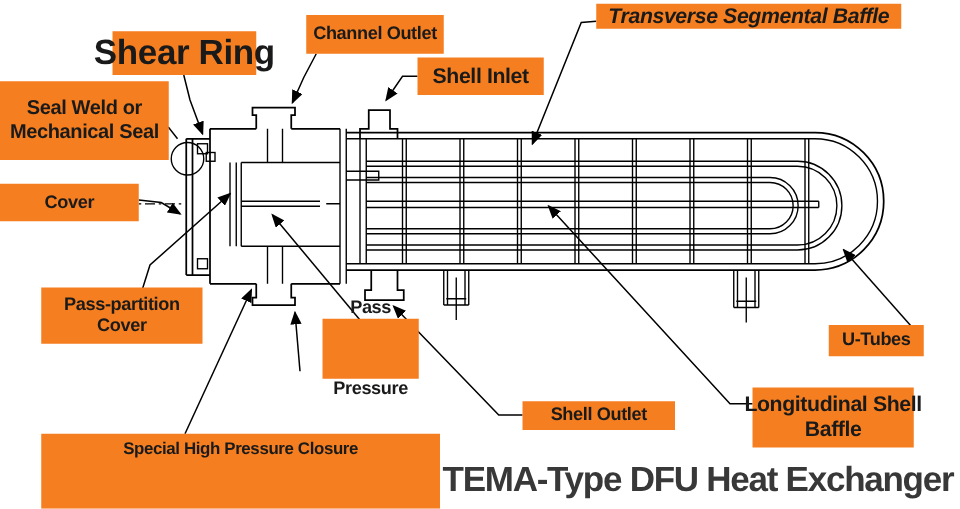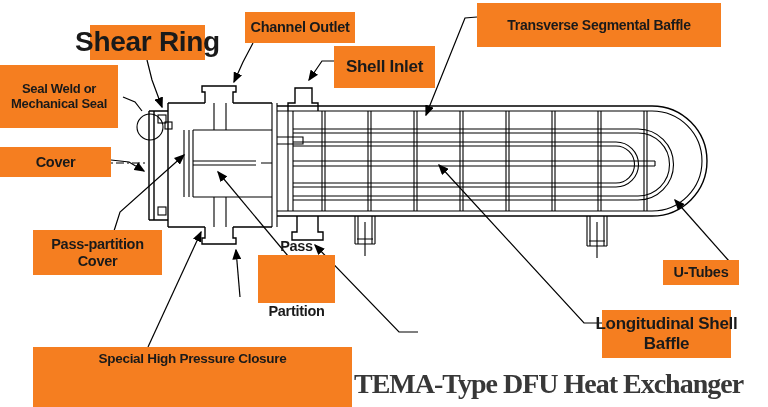--- a/index.html
+++ b/index.html
@@ -16,21 +16,21 @@
     font-weight:bold;
     letter-spacing:-0.3px;
     line-height:1.15;
     display:flex;flex-direction:column;align-items:center;justify-content:center;
     text-align:center;white-space:nowrap;
   }
   .lbl-top{justify-content:flex-start;padding-top:4px;}
   #title{
     position:absolute;left:354px;top:368px;width:400px;
     font-weight:bold;font-size:28px;letter-spacing:-1px;
-    color:var(--title-text,#383838);white-space:nowrap;font-family:Liberation Serif, serif;
+    color:var(--title-text,#383838);white-space:nowrap;
   }
 </style>
 </head>
 <body>
 
 <div id="stage">
 
   <svg width="768" height="407" viewBox="0 0 768 407">
     <defs>
       <marker id="arr" markerWidth="11" markerHeight="9" refX="9.5" refY="4.5" orient="auto" markerUnits="userSpaceOnUse">
@@ -143,52 +143,55 @@
   </svg>
 
   <div class="lbl" style="left:90px;top:25px;width:115px;height:35px;font-size:28px;">
     <span>Shear Ring</span>
   </div>
 
   <div class="lbl" style="left:245px;top:12px;width:110px;height:31px;font-size:14.5px;">
     <span>Channel Outlet</span>
   </div>
 
-  <div class="lbl" style="left:334px;top:46px;width:101px;height:42px;font-size:17px;">
+  <div class="lbl" style="left:334px;top:46px;width:101px;height:30px;font-size:17px;">
     <span>Shell Inlet</span>
   </div>
 
-  <div class="lbl" style="left:477px;top:3px;width:244px;height:44px;font-size:14px;">
+  <div class="lbl" style="left:477px;top:3px;width:244px;height:20px;font-size:17px;font-style:italic;">
     <span>Transverse Segmental Baffle</span>
   </div>
 
-  <div class="lbl" style="left:0px;top:65px;width:118px;height:63px;font-size:13px;">
+  <div class="lbl" style="left:0px;top:65px;width:135px;height:63px;font-size:16px;">
     <span>Seal Weld or</span>
     <span>Mechanical Seal</span>
   </div>
 
   <div class="lbl" style="left:0px;top:147px;width:111px;height:30px;font-size:14.5px;">
     <span>Cover</span>
   </div>
 
   <div class="lbl" style="left:33px;top:230px;width:129px;height:45px;font-size:14.5px;">
     <span>Pass-partition</span>
     <span>Cover</span>
   </div>
 
   <div class="lbl" style="left:258px;top:255px;width:77px;height:48px;font-size:14.5px;gap:48px;">
     <span>Pass</span>
-    <span>Partition</span>
+    <span>Pressure</span>
   </div>
 
 
   <div class="lbl lbl-top" style="left:33px;top:347px;width:319px;height:60px;font-size:13.5px;">
     <span>Special High Pressure Closure</span>
   </div>
 
+  <div class="lbl" style="left:418px;top:321px;width:122px;height:23px;font-size:14.5px;">
+    <span>Shell Outlet</span>
+  </div>
 
   <div class="lbl" style="left:602px;top:310px;width:129px;height:48px;font-size:17px;">
     <span>Longitudinal Shell</span>
     <span>Baffle</span>
   </div>
 
   <div class="lbl" style="left:663px;top:260px;width:76px;height:25px;font-size:14.5px;">
     <span>U-Tubes</span>
   </div>
 

